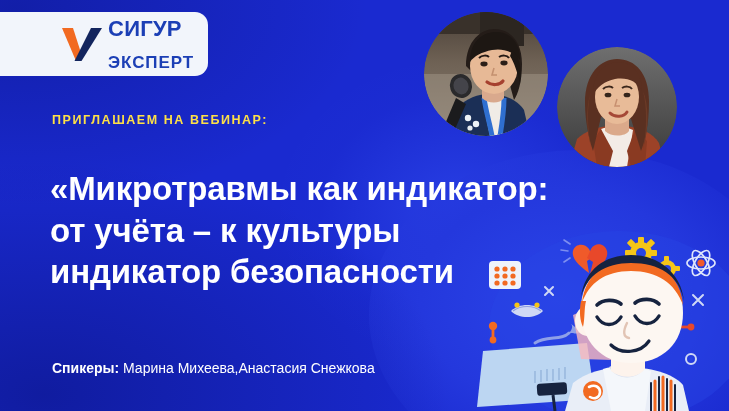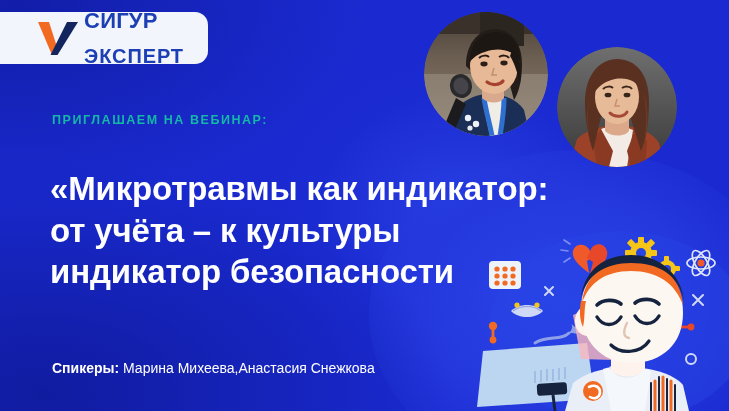--- a/index.html
+++ b/index.html
@@ -48,28 +48,28 @@
       radial-gradient(ellipse at 6% 96%, rgba(8,16,120,0.55) 0%, rgba(8,16,120,0) 42%),
       radial-gradient(ellipse at 2% 2%, rgba(8,16,120,0.45) 0%, rgba(8,16,120,0) 35%);
   }
 
   
   .logo-panel {
     position: absolute;
     left: 0;
     top: 12px;
     width: 208px;
-    height: 52px;
+    height: 64px;
     background: #f2f5fb;
     border-top-right-radius: 13px;
     border-bottom-right-radius: 13px;
     display: flex;
     align-items: center;
     justify-content: flex-end;
-    padding-right: 24px;
+    padding-right: 14px;
     box-sizing: border-box;
   }
   .logo-lockup {
     display: flex;
     align-items: center;
     gap: 4px;
   }
   .logo-v {
     width: 44px;
     height: 40px;
@@ -82,33 +82,33 @@
     align-items: flex-start;
     line-height: 1;
   }
   .logo-word-top {
     font-size: 22px;
     font-weight: bold;
     color: #1c3fb5;
     letter-spacing: 0.2px;
   }
   .logo-word-bot {
-    font-size: 20px;
+    font-size: 17px;
     font-weight: bold;
     color: #1c3fb5;
     letter-spacing: 0.9px;
     margin-top: 14px;
   }
 
   
   .kicker {
     position: absolute;
     left: 52px;
     top: 113px;
-    color: #14b8a6;
+    color: #fde047;
     font-size: 12.5px;
     font-weight: bold;
     letter-spacing: 1.55px;
   }
   .headline {
     position: absolute;
     left: 50px;
     top: 168px;
     color: #ffffff;
     font-size: 33px;

